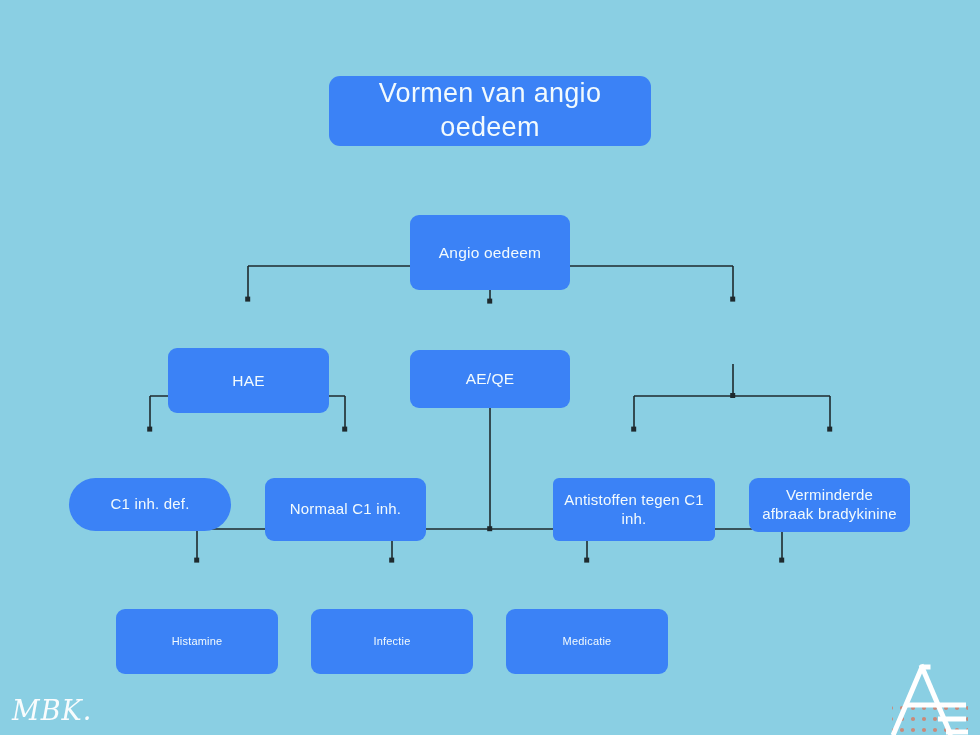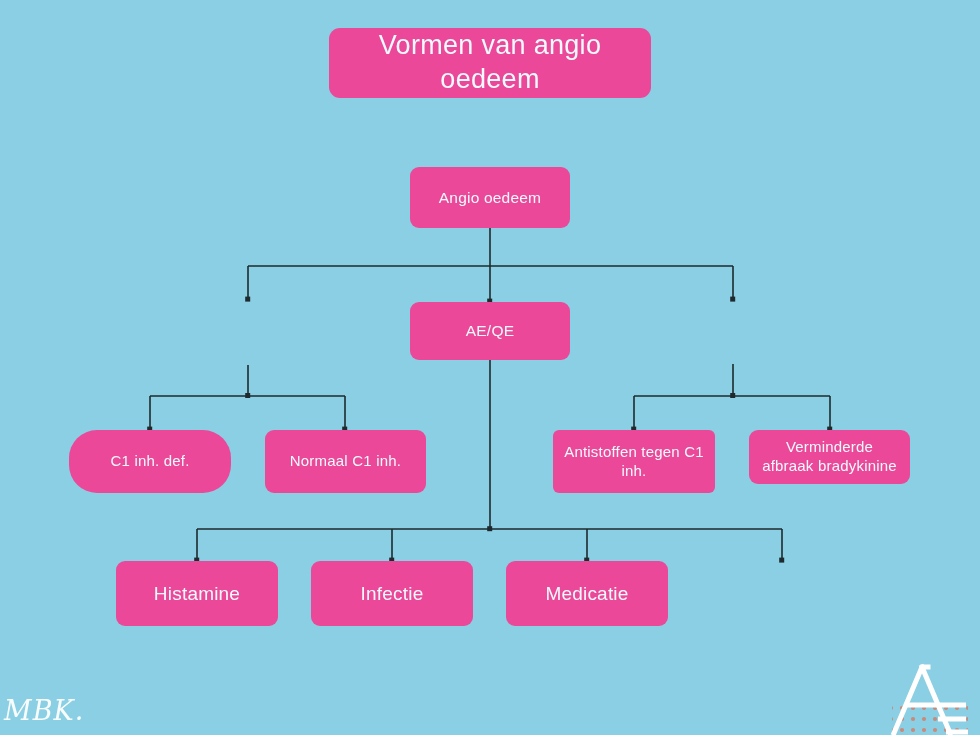--- a/index.html
+++ b/index.html
@@ -23,41 +23,42 @@
   svg.edges {
     position: absolute;
     left: 0;
     top: 0;
     width: 980px;
     height: 735px;
     pointer-events: none;
   }
   .node {
     position: absolute;
-    background: #ec4899;
+    background: #3b82f6;
     border-radius: 9px;
     color: #F2FAFD;
     display: flex;
     align-items: center;
     justify-content: center;
     text-align: center;
     box-sizing: border-box;
     padding: 0 10px;
     line-height: 1.25;
     font-weight: 400;
     letter-spacing: 0.2px;
+    margin-top: 48px;
   }
   .node.title {
     font-size: 27px;
     border-radius: 11px;
     letter-spacing: 0.3px;
   }
   .node.lvl1 { font-size: 15.5px; }
   .node.lvl2 { font-size: 15px; }
-  .node.lvl3 { font-size: 19px; }
+  .node.lvl3 { font-size: 11px; }
   .watermark {
     position: absolute;
     color: #FFFFFF;
     font-family: "DejaVu Serif", serif;
     font-style: italic;
     font-size: 27px;
     letter-spacing: 1px;
     opacity: 0.95;
     white-space: nowrap;
   }
@@ -112,35 +113,36 @@
       <rect x="487.2" y="526.2" width="5" height="5"></rect>
       <rect x="194.2" y="557.6" width="5" height="5"></rect>
       <rect x="389.2" y="557.6" width="5" height="5"></rect>
       <rect x="584.2" y="557.6" width="5" height="5"></rect>
       <rect x="779.2" y="557.6" width="5" height="5"></rect>
     </g>
   </svg>
 
   <div class="node title" style="left:329px; top:28px; width:322px; height:70px;">Vormen van angio oedeem</div>
 
-  <div class="node lvl1" style="left:410px; top:167px; width:160px; height:61px;">Angio oedeem</div>
+  <div class="node lvl1" style="left:410px; top:167px; width:160px; height:75px;">Angio oedeem</div>
 
+  <div class="node lvl1" style="left:168px; top:300px; width:161px; height:65px;">HAE</div>
   <div class="node lvl1" style="left:410px; top:302px; width:160px; height:58px;">AE/QE</div>
 
-  <div class="node lvl2" style="left:69px; top:430px; width:162px; height:63px;border-radius:28px;">C1 inh. def.</div>
+  <div class="node lvl2" style="left:69px; top:430px; width:162px; height:53px;border-radius:28px;">C1 inh. def.</div>
   <div class="node lvl2" style="left:265px; top:430px; width:161px; height:63px;">Normaal C1 inh.</div>
 
   <div class="node lvl2" style="left:553px; top:430px; width:162px; height:63px;border-radius:6px;">Antistoffen tegen C1 inh.</div>
   <div class="node lvl2" style="left:749px; top:430px; width:161px; height:54px;">Verminderde afbraak bradykinine</div>
 
   <div class="node lvl3" style="left:116px; top:561px; width:162px; height:65px;">Histamine</div>
   <div class="node lvl3" style="left:311px; top:561px; width:162px; height:65px;">Infectie</div>
   <div class="node lvl3" style="left:506px; top:561px; width:162px; height:65px;">Medicatie</div>
 
-  <div class="watermark" style="left:4px; top:695px;">MBK.</div>
+  <div class="watermark" style="left:12px; top:695px;">MBK.</div>
 
   <svg class="logo" viewBox="0 0 84 74" xmlns="http://www.w3.org/2000/svg" style="left:888px; top:661px;">
     <defs>
       <pattern id="dots" width="11" height="11" patternUnits="userSpaceOnUse">
         <circle cx="3" cy="3" r="2.1" fill="#C98A7A"></circle>
       </pattern>
     </defs>
     <rect x="4" y="38" width="76" height="36" fill="url(#dots)"></rect>
     <path d="M6,72 L34,6 L40,6" stroke="#FFFFFF" stroke-width="5" fill="none" stroke-linecap="square"></path>
     <path d="M34,6 L62,72" stroke="#FFFFFF" stroke-width="5" fill="none" stroke-linecap="square"></path>

